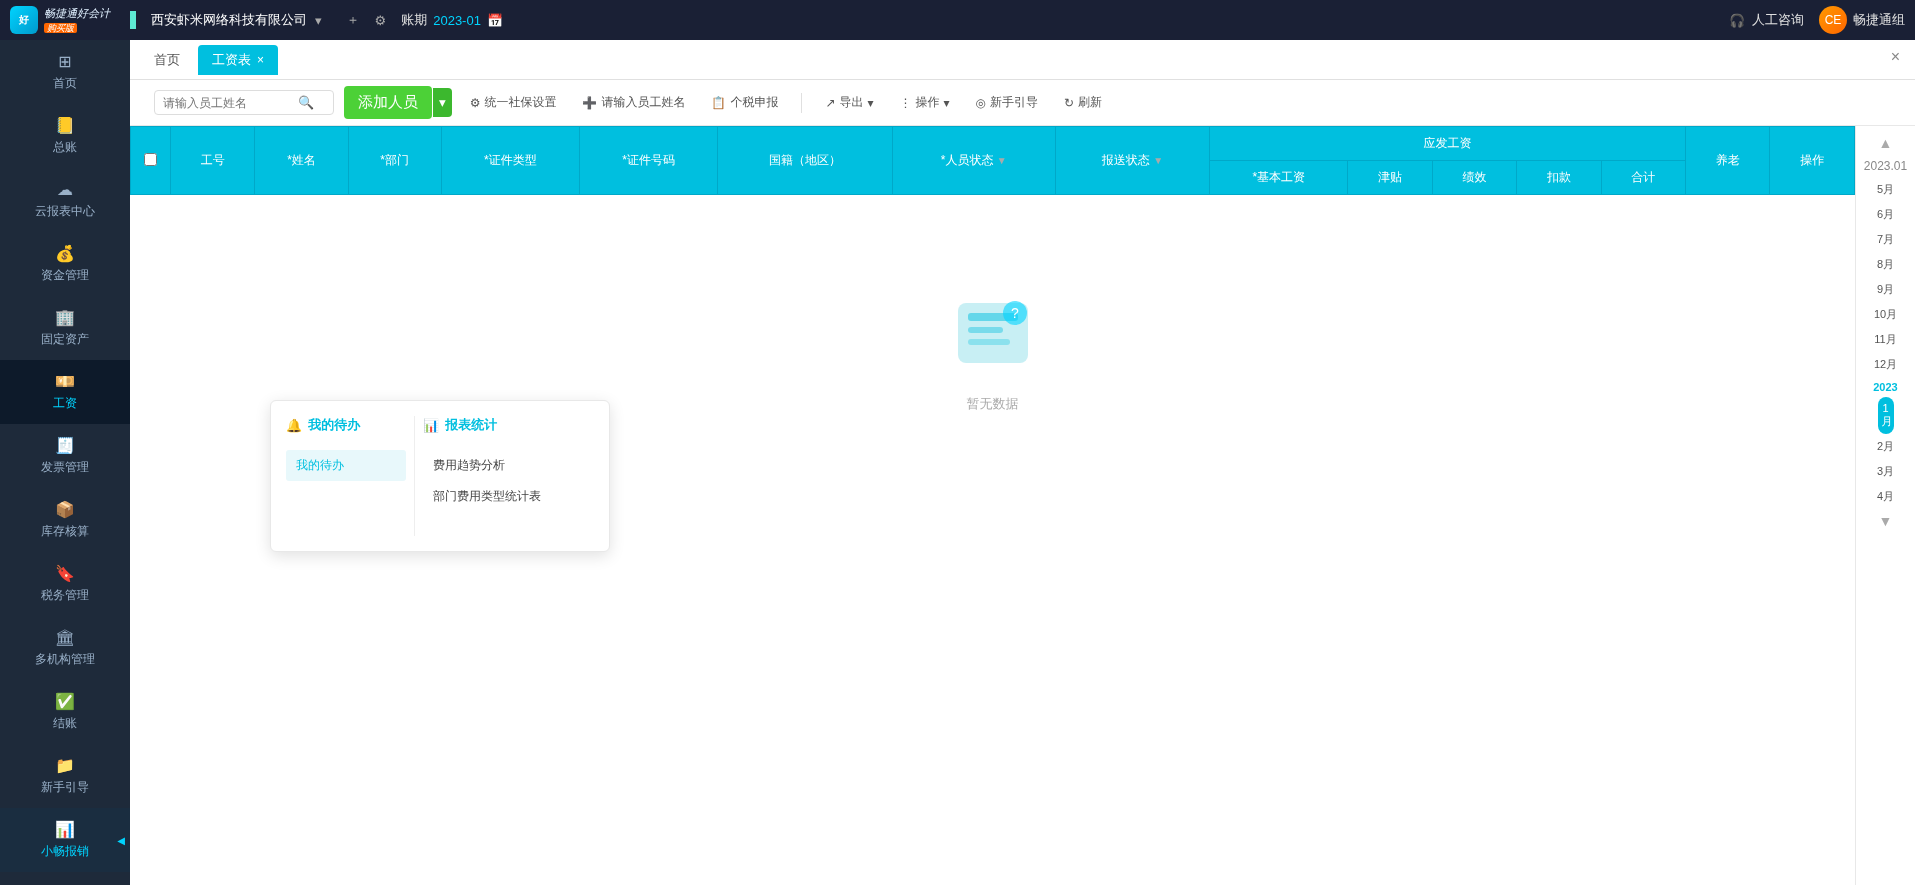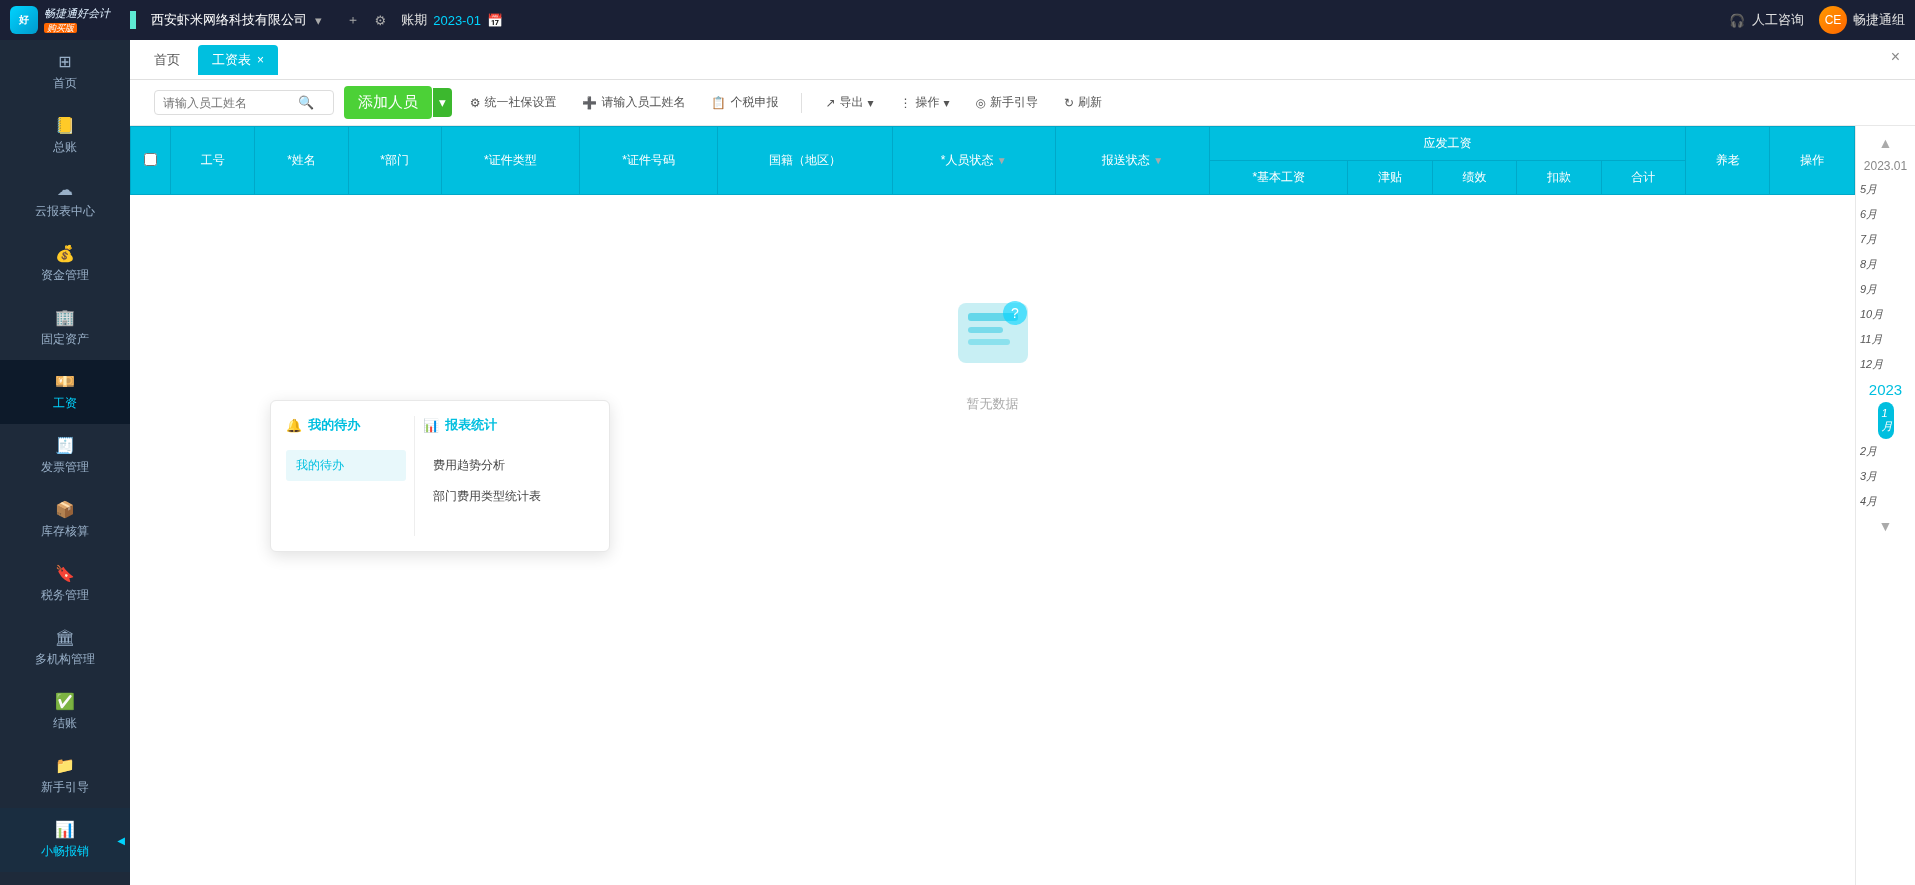--- a/index.html
+++ b/index.html
@@ -63,23 +63,23 @@
     .dropdown-panel { position: absolute; left: 140px; top: 360px; width: 340px; background: #fff; border: 1px solid #e8e8e8; border-radius: 6px; box-shadow: 0 4px 16px rgba(0,0,0,0.12); z-index: 100; padding: 15px; }
     .dropdown-panel .col { display: inline-block; vertical-align: top; width: 48%; }
     .dp-title { display: flex; align-items: center; gap: 6px; color: #00bfdf; font-size: 13px; font-weight: bold; margin-bottom: 10px; padding-bottom: 6px; }
     .dp-item { padding: 7px 10px; font-size: 12px; color: #444; cursor: pointer; border-radius: 3px; }
     .dp-item:hover, .dp-item.active { background: #e8f8fb; color: #00bfdf; }
     .dp-divider { width: 1px; background: #eee; height: 120px; display: inline-block; vertical-align: top; margin: 0 8px; }
 
     
     .right-timeline { width: 60px; background: #fff; border-left: 1px solid #e8e8e8; display: flex; flex-direction: column; align-items: center; padding: 5px 0; overflow-y: auto; flex-shrink: 0; }
     .timeline-header { font-size: 12px; color: #888; padding: 4px 0; text-align: center; }
-    .timeline-item { width: 100%; text-align: left; padding: 5px 4px; font-size: 11px; color: #555; cursor: pointer; font-style: italic; }
+    .timeline-item { width: 100%; text-align: center; padding: 5px 4px; font-size: 11px; color: #555; cursor: pointer; }
     .timeline-item.current { background: #00bfdf; color: #fff; border-radius: 10px; width: 16px; margin: 0 auto; }
-    .timeline-year { font-size: 15px; color: #00bfdf; font-weight: normal; padding: 4px 0; text-align: center; }
+    .timeline-year { font-size: 11px; color: #00bfdf; font-weight: bold; padding: 4px 0; text-align: center; }
     .timeline-nav { color: #aaa; font-size: 14px; cursor: pointer; padding: 4px; }
 
     .filter-icon { color: #aaa; font-size: 10px; }
   </style>
 </head>
 <body>
 
 <div class="top-bar">
   <div class="logo-area">
     <div class="logo-icon">好</div>

